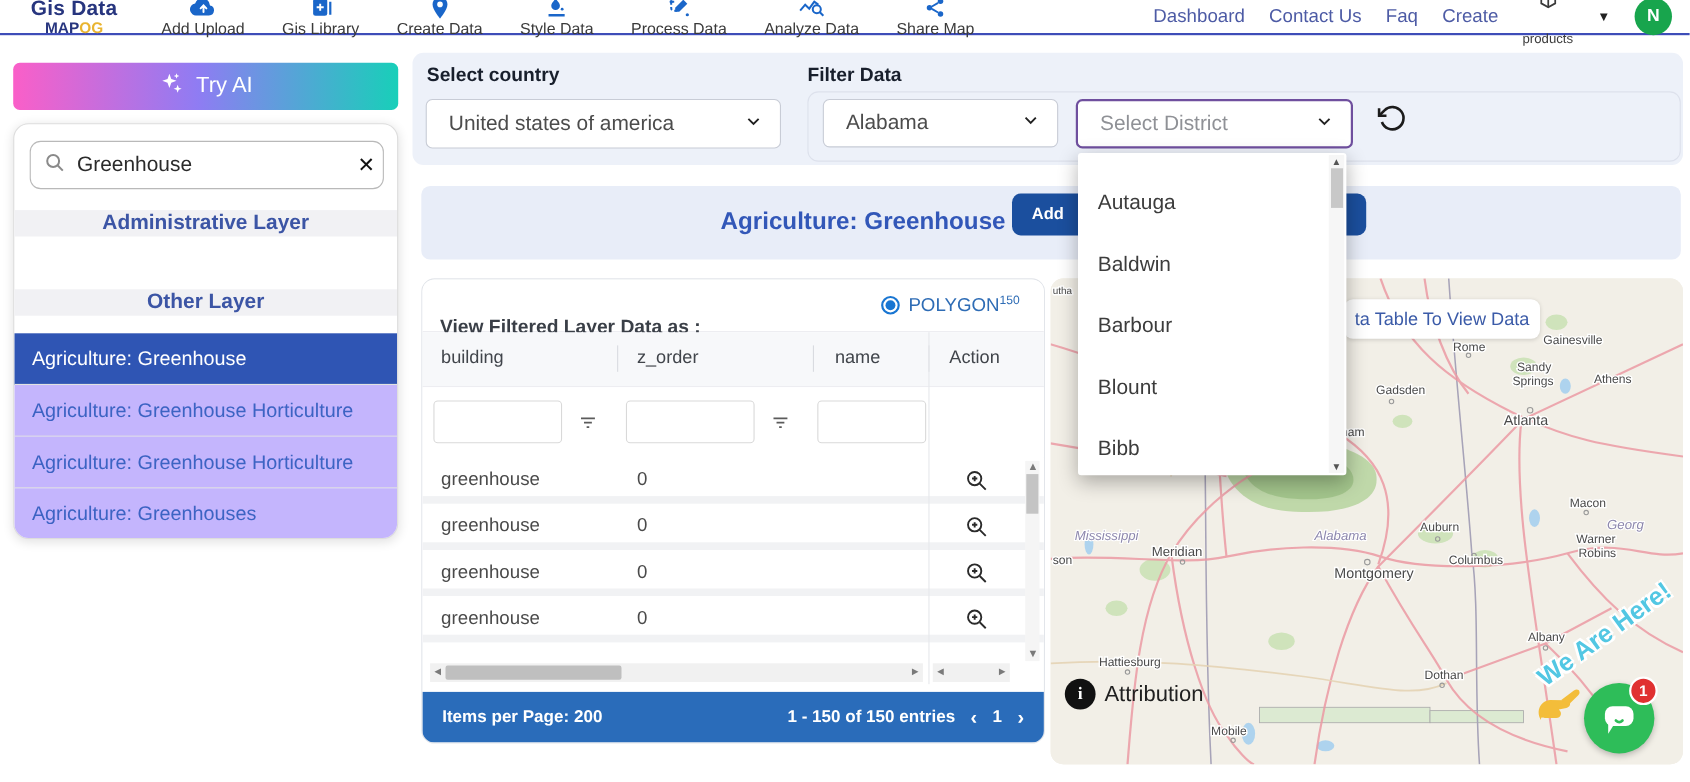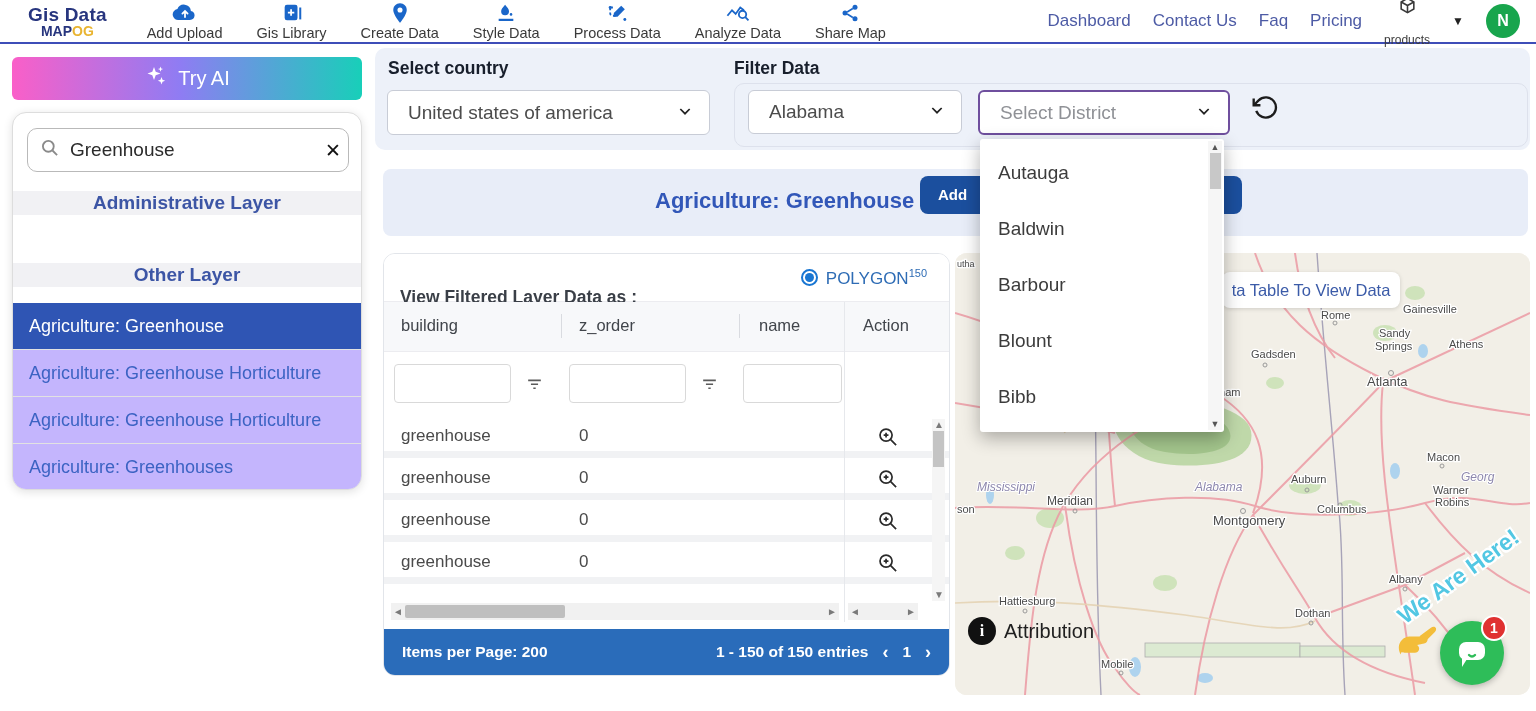--- a/index.html
+++ b/index.html
@@ -9,21 +9,21 @@
     --section-text:#3c55a5; --layer-text:#3c63c3; --layer-selected-bg:#2f55b4;
     --panel-bg:#edf1f9; --band-bg:#e8edf8; --title-blue:#3257b8; --add-btn-bg:#1b4f9e;
     --district-border:#6f4f9e; --polygon-blue:#2e6cb5; --footer-blue:#2a6cba;
     --avatar-green:#18a54d; --chat-green:#2ebd59; --badge-red:#e03131;
     --map-bg:#f2efe7; --road-red:#ec9aa4;
   }
   *{margin:0;padding:0;box-sizing:border-box;}
   html,body{width:1536px;height:711px;overflow:hidden;background:#fff;
     font-family:"Liberation Sans","DejaVu Sans",sans-serif;}
   
-  .navbar{position:absolute;left:0;top:0;width:1536px;height:44px;background:#fff;
+  .navbar{position:absolute;left:0;top:0;width:1536px;height:32px;background:#fff;
     border-bottom:2px solid var(--nav-border);display:flex;align-items:center;z-index:20;}
   .logo{margin-left:28px;text-align:center;line-height:1;cursor:pointer;}
   .logo-line1{font-size:19px;font-weight:800;color:var(--logo-navy);letter-spacing:.2px;}
   .logo-line2{font-size:14px;font-weight:800;color:var(--logo-navy);}
   .logo-og{color:var(--logo-gold);}
   .nav-tools{display:flex;margin-left:30px;gap:14px;}
   .tool{display:flex;flex-direction:column;align-items:center;justify-content:center;
     padding:2px 10px;cursor:pointer;}
   .tool-icon{height:22px;display:flex;align-items:center;}
   .tool-icon svg{display:block;}
@@ -229,21 +229,21 @@
         </span>
         <span class="tool-label">Share Map</span>
       </div>
     </div>
   <div class="nav-right">
     <span style="display:flex;gap:22px;">
 
     <span class="nav-link">Dashboard</span>
         <span class="nav-link">Contact Us</span>
         <span class="nav-link">Faq</span>
-        <span class="nav-link">Pricing</span>
+        <span class="nav-link">Create</span>
       </span>
     <span class="products">
       <span>
         <svg width="19" height="19" viewBox="0 0 24 24" fill="none" stroke="#3a3a3a" stroke-width="2">
             <path d="M12 3l8 4.5v9L12 21l-8-4.5v-9L12 3z"></path>
             <path d="M12 12l8-4.5M12 12L4 7.5M12 12v9"></path>
           </svg>
       </span>
       <span class="products-label">products</span>
     </span>
@@ -543,21 +543,21 @@
     <svg width="34" height="34" viewBox="0 0 34 34">
         <rect x="4" y="6" width="26" height="18" rx="7" fill="#fff"></rect>
         <path d="M12 23 l-5 8 v-9 z" fill="#fff"></path>
         <path d="M14 19 q3 3 6 0" stroke="#2ebd59" stroke-width="2.4" fill="none" stroke-linecap="round"></path>
       </svg>
   </div>
   <div class="chat-badge">1</div>
 </div>
 
 <div class="dropdown">
-  <div style="padding-top:6px;">
+  <div style="padding-top:18px;">
 
   <div class="dd-item">Autauga</div>
       <div class="dd-item">Baldwin</div>
       <div class="dd-item">Barbour</div>
       <div class="dd-item">Blount</div>
       <div class="dd-item">Bibb</div>
     </div>
   <div class="dd-scroll">
     <span class="dd-arrow" style="top:1px;">▲</span>
     <div class="dd-thumb"></div>

